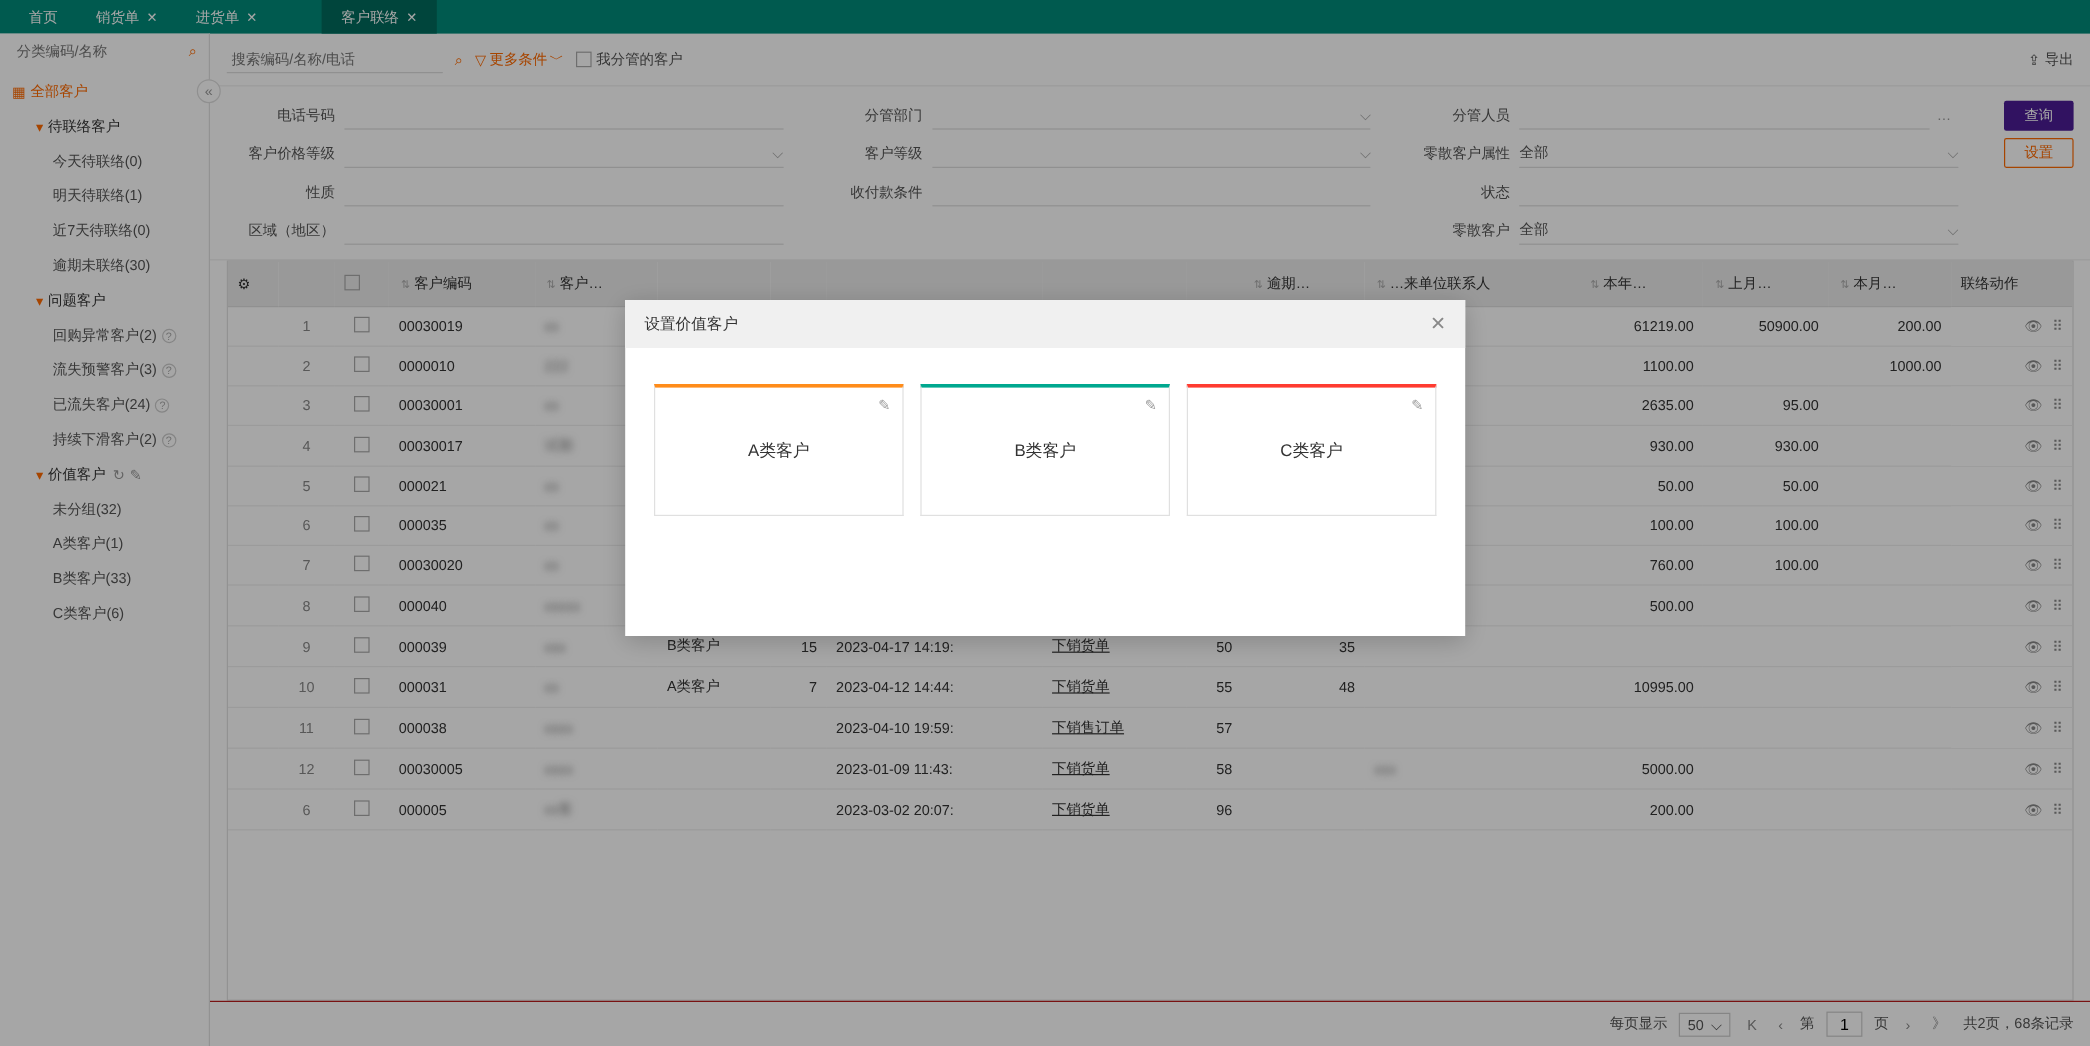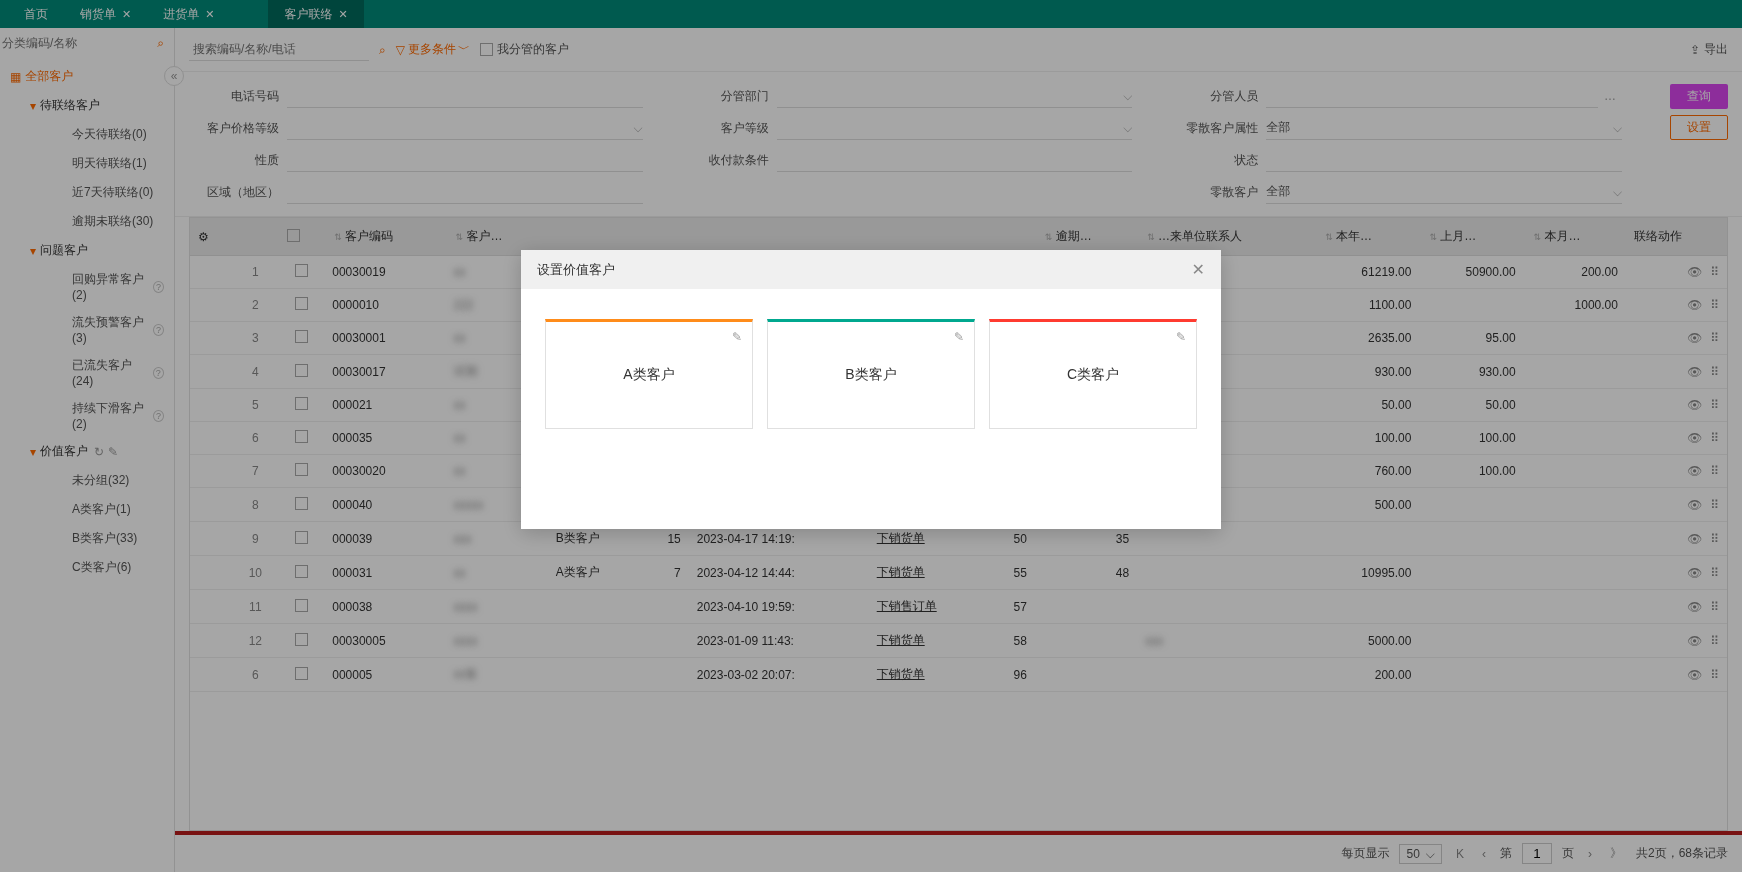--- a/index.html
+++ b/index.html
@@ -9,74 +9,74 @@
     .top-tabs { background: #008b7a; height: 28px; display: flex; align-items: flex-end; padding-left: 8px; }
     .top-tab { color: #fff; padding: 0 16px; height: 28px; display: flex; align-items: center; cursor: pointer; font-size: 12px; }
     .top-tab.active { background: #006b5d; margin-left: 38px; }
     .top-tab .close { margin-left: 6px; font-size: 11px; }
     
     
     .main { display: flex; height: calc(100vh - 28px); }
     
     
     .sidebar { width: 175px; border-right: 1px solid #e0e0e0; background: #fff; position: relative; }
-    .sidebar-search { padding: 8px 28px 8px 2px; position: relative; }
+    .sidebar-search { padding: 8px 28px 8px 14px; position: relative; }
     .sidebar-search input { width: 100%; border: none; outline: none; font-size: 12px; color: #999; }
     .sidebar-search .search-icon { position: absolute; right: 10px; top: 8px; color: #ff6a00; }
     .collapse-btn { position: absolute; right: -10px; top: 38px; width: 20px; height: 20px; background: #fff; border: 1px solid #ddd; border-radius: 50%; display: flex; align-items: center; justify-content: center; cursor: pointer; z-index: 5; color: #999; }
     .tree { padding: 4px 0; }
     .tree-item { padding: 6px 10px; cursor: pointer; display: flex; align-items: center; }
     .tree-item.root { color: #ff6a00; font-weight: 500; }
     .tree-item .caret { margin-right: 4px; color: #ff6a00; }
     .tree-item.sub { padding-left: 30px; color: #333; }
-    .tree-item.subsub { padding-left: 72px; color: #555; }
+    .tree-item.subsub { padding-left: 44px; color: #555; }
     .help-icon { margin-left: 4px; color: #aaa; border: 1px solid #ccc; border-radius: 50%; width: 12px; height: 12px; display: inline-flex; align-items: center; justify-content: center; font-size: 9px; }
     .tree-actions { margin-left: 6px; display: inline-flex; gap: 4px; color: #999; }
     
     
     .content { flex: 1; display: flex; flex-direction: column; overflow: hidden; }
     .filter-bar { padding: 10px 14px; display: flex; align-items: center; gap: 10px; border-bottom: 1px solid #eee; }
     .filter-input { width: 180px; border: none; border-bottom: 1px solid #ddd; padding: 4px; font-size: 12px; outline: none; }
     .filter-search-icon { color: #ff6a00; cursor: pointer; }
     .more-conditions { color: #ff6a00; cursor: pointer; display: flex; align-items: center; }
     .more-conditions .caret { margin-left: 2px; }
     .checkbox-wrap { display: flex; align-items: center; gap: 4px; color: #555; cursor: pointer; }
     .checkbox { width: 13px; height: 13px; border: 1px solid #aaa; display: inline-block; }
     .export-btn { margin-left: auto; color: #555; cursor: pointer; display: flex; align-items: center; gap: 4px; }
     
     
     .filter-form { padding: 12px 14px; display: flex; flex-wrap: wrap; gap: 8px 20px; position: relative; border-bottom: 1px solid #eee; }
-    .form-row { display: flex; width: 100%; gap: 36px; }
+    .form-row { display: flex; width: 100%; gap: 26px; }
     .form-field { flex: 1; display: flex; align-items: center; min-width: 0; }
     .form-label { width: 90px; text-align: right; color: #555; margin-right: 8px; flex-shrink: 0; }
     .form-input { flex: 1; height: 24px; border: none; border-bottom: 1px solid #ddd; }
     .form-select { flex: 1; height: 24px; border: none; border-bottom: 1px solid #ddd; position: relative; display: flex; align-items: center; justify-content: flex-end; }
     .form-select .sel-text { flex: 1; color: #555; }
     .form-select .sel-caret { color: #aaa; }
     .action-btns { position: absolute; right: 14px; top: 12px; display: flex; flex-direction: column; gap: 6px; }
-    .btn-primary { background: #d946ef; color: #fff; border: none; padding: 4px 16px; cursor: pointer; font-size: 12px; border-radius: 2px; }
+    .btn-primary { background: #4c1d95; color: #fff; border: none; padding: 4px 16px; cursor: pointer; font-size: 12px; border-radius: 2px; }
     .btn-outline { background: #fff; color: #ff6a00; border: 1px solid #ff6a00; padding: 3px 16px; cursor: pointer; font-size: 12px; border-radius: 2px; }
     .ellipsis-btn { color: #999; cursor: pointer; padding: 0 6px; }
     
     
     .table-wrap { flex: 1; overflow: auto; margin: 0 14px; border: 1px solid #e0e0e0; }
     table { border-collapse: collapse; width: 100%; }
     th { background: #ebebeb; padding: 10px 8px; text-align: left; font-weight: 500; color: #333; border-bottom: 1px solid #ddd; white-space: nowrap; position: relative; }
     th .sort { color: #aaa; margin-left: 2px; font-size: 9px; }
     td { padding: 8px 8px; border-bottom: 1px solid #eee; white-space: nowrap; }
     .gear-cell { text-align: center; color: #888; }
     .num-cell { text-align: right; }
     .link-cell { text-decoration: underline; color: #333; cursor: pointer; }
     .blur { color: transparent; text-shadow: 0 0 6px rgba(80,80,80,0.7); }
     .row-actions { display: flex; gap: 8px; color: #888; justify-content: flex-end; }
     .sticky-right { position: sticky; right: 0; background: #fff; }
     th.sticky-right { background: #ebebeb; margin-left: 17px; }
     
     
-    .pagination { padding: 8px 14px; display: flex; align-items: center; justify-content: flex-end; gap: 10px; color: #555; border-top: 4px solid #b91c1c; }
+    .pagination { padding: 8px 14px; display: flex; align-items: center; justify-content: flex-end; gap: 10px; color: #555; border-top: 1px solid #b91c1c; }
     .page-select { border: 1px solid #ccc; padding: 2px 6px; display: flex; align-items: center; gap: 6px; }
     .page-input { width: 30px; border: 1px solid #ccc; text-align: center; padding: 2px; }
     .page-nav { cursor: pointer; padding: 0 4px; color: #888; }
     
     
     .overlay { position: fixed; inset: 0; background: rgba(0,0,0,0.35); z-index: 100; }
     .modal { position: fixed; top: 250px; left: 50%; transform: translateX(-50%); width: 700px; background: #fff; z-index: 101; box-shadow: 0 4px 20px rgba(0,0,0,0.2); }
     .modal-header { background: #f0f0f0; padding: 10px 16px; display: flex; justify-content: space-between; align-items: center; }
     .modal-title { font-size: 13px; color: #333; }
     .modal-close { cursor: pointer; color: #888; font-size: 16px; }

